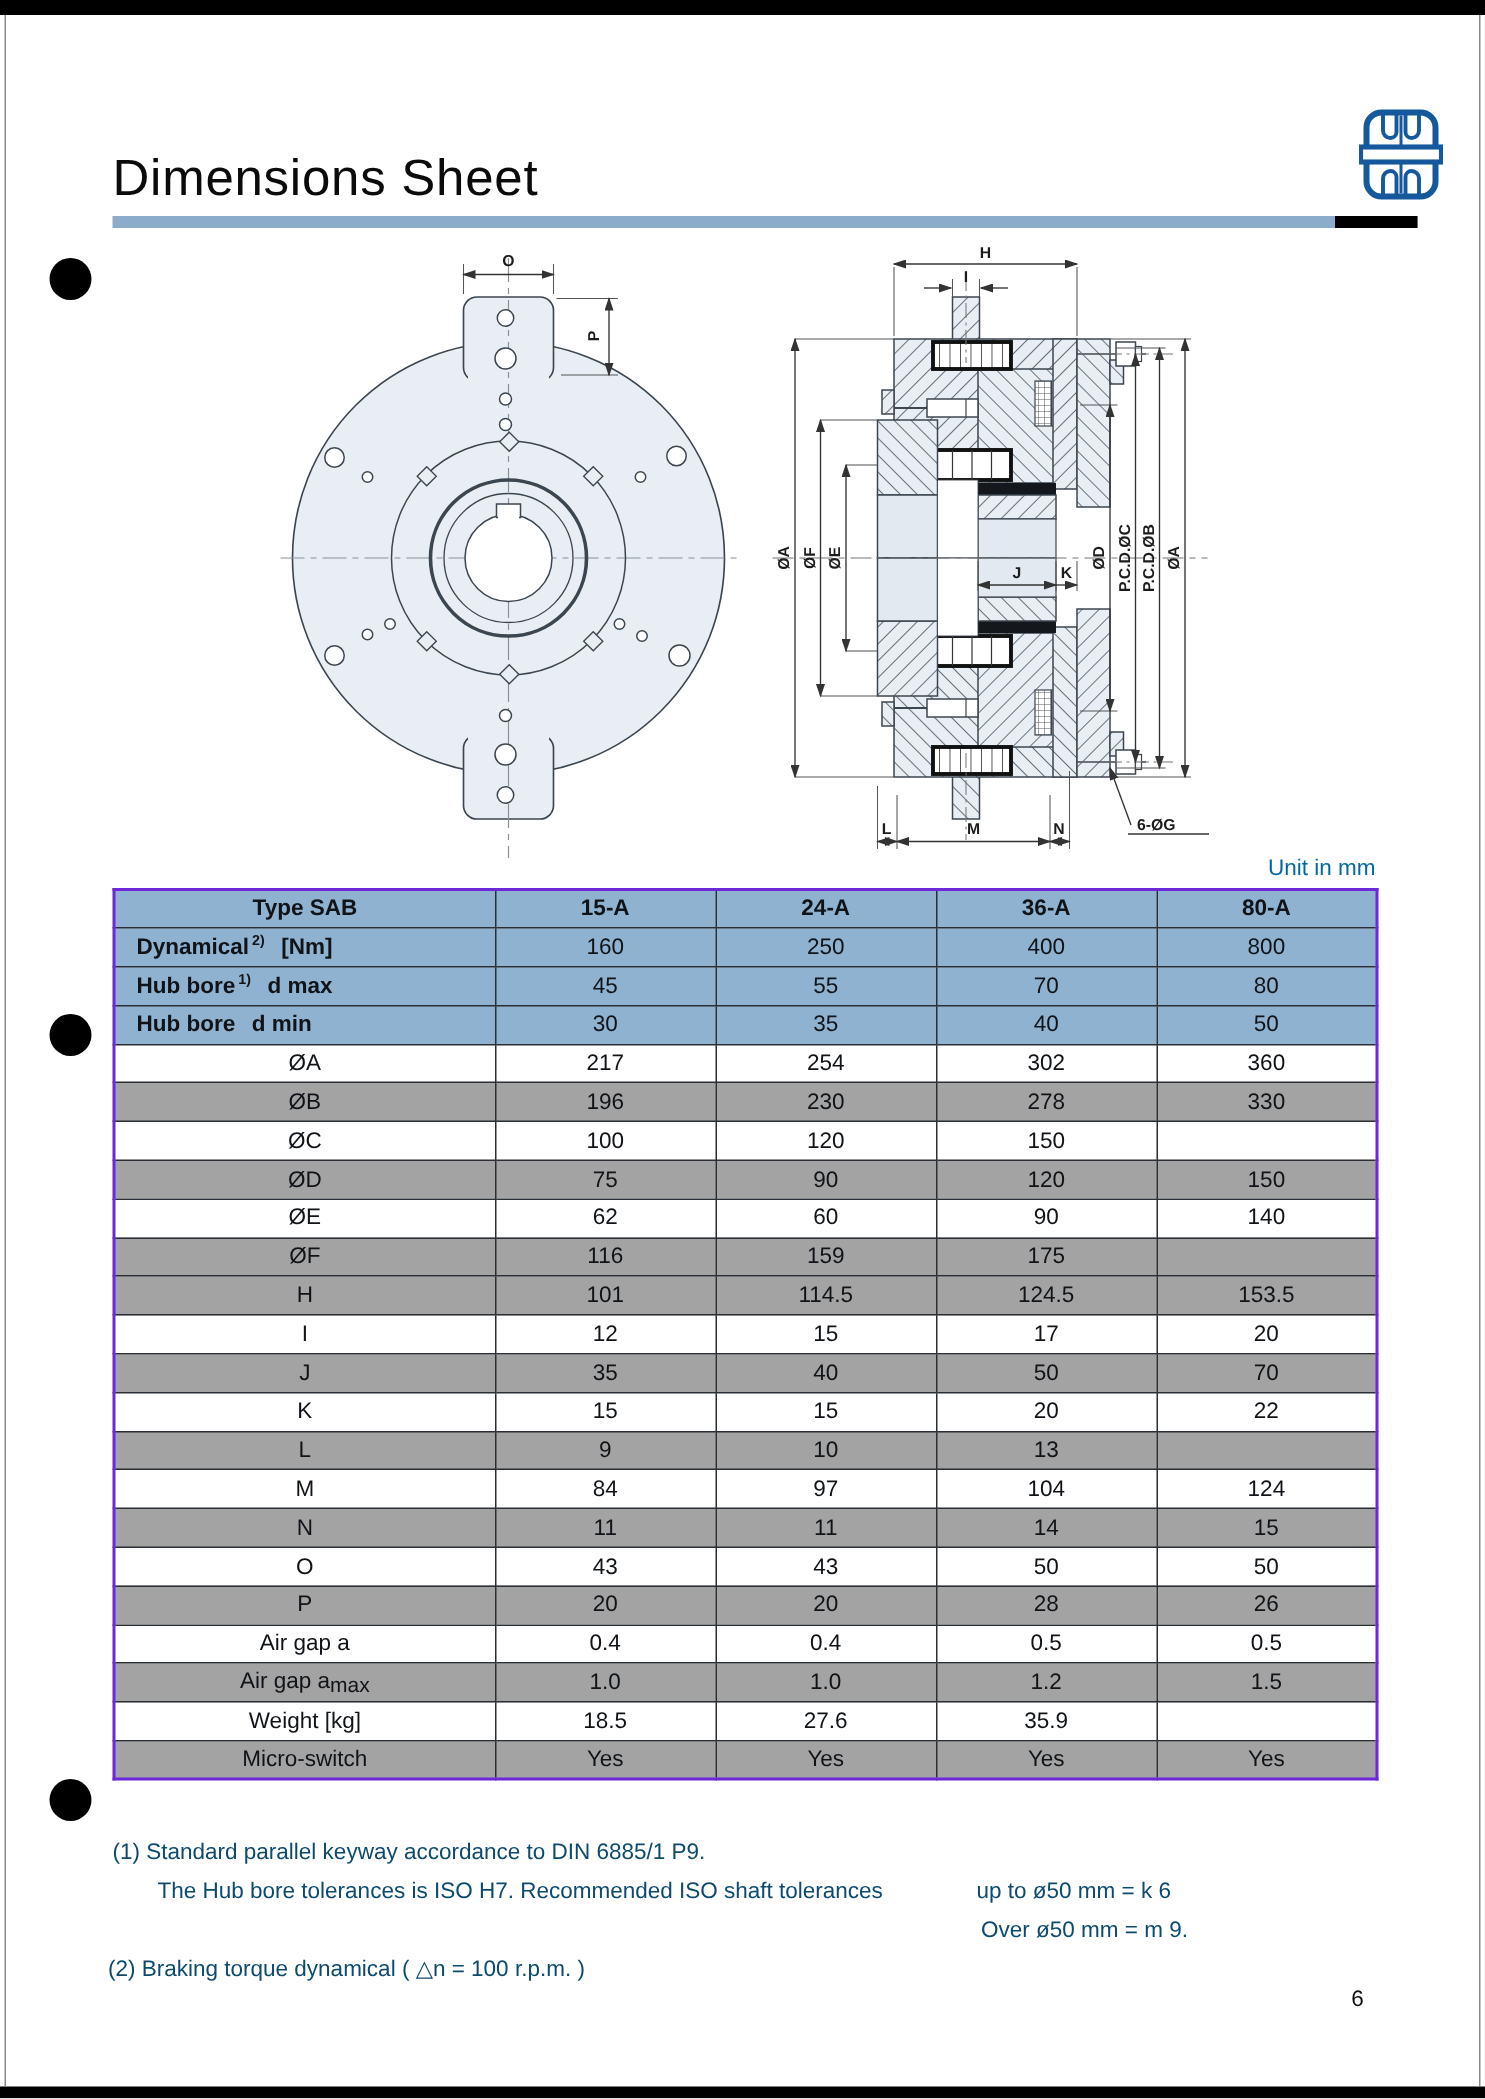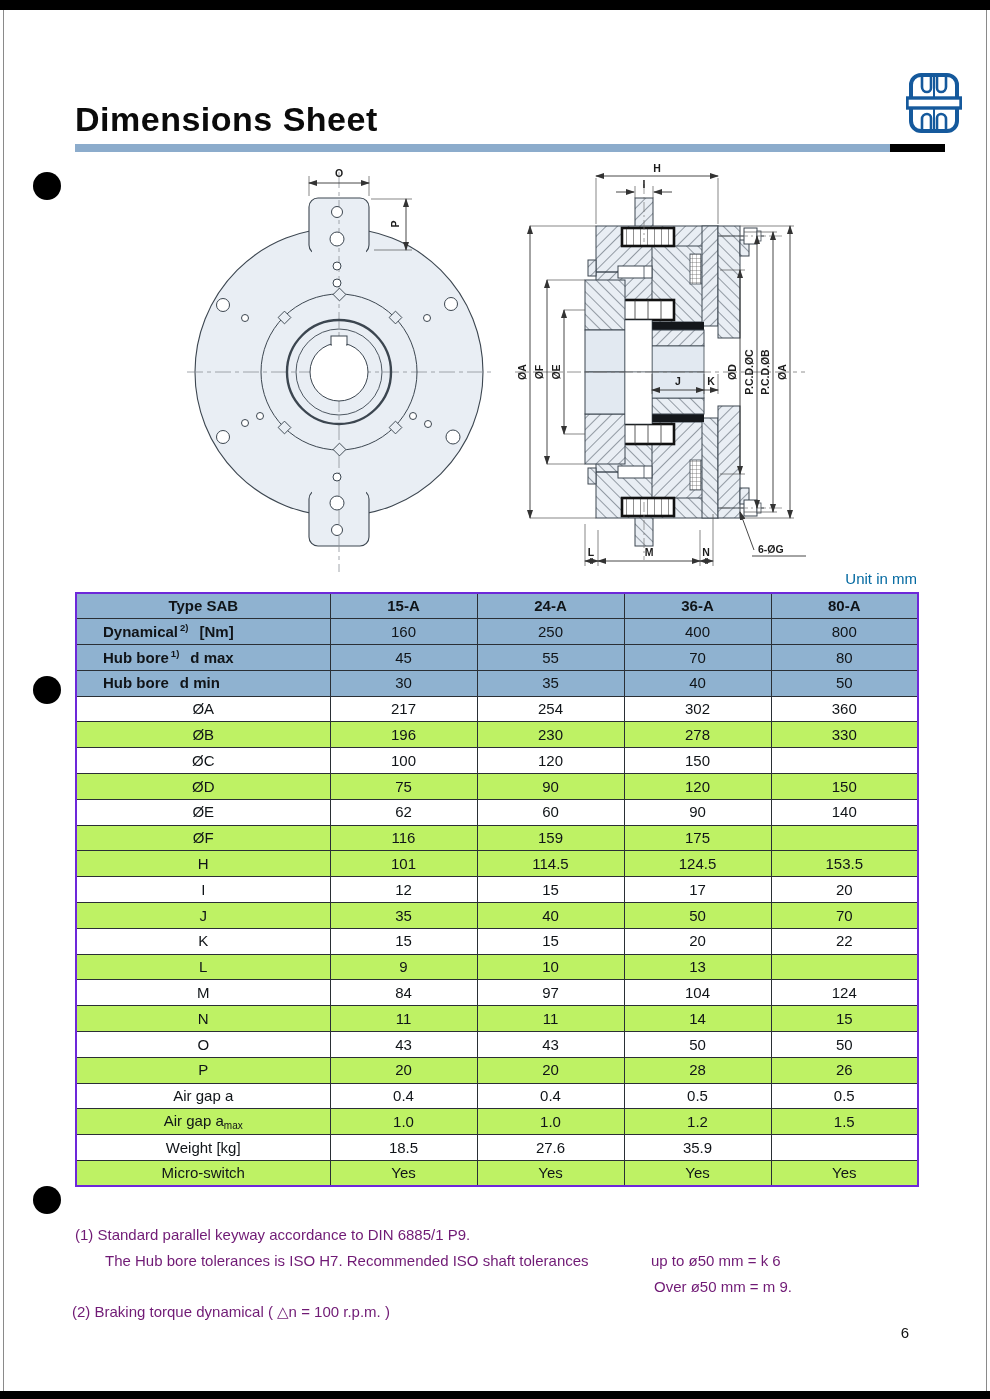--- a/index.html
+++ b/index.html
@@ -5,42 +5,42 @@
   html,body{margin:0;padding:0;background:#fff;}
   *{box-sizing:border-box;}
   .page{position:relative;width:990px;height:1399px;background:#fff;overflow:hidden;
         font-family:"Liberation Sans",sans-serif;color:#111;}
   .bar-top{position:absolute;left:0;top:0;width:990px;height:10px;background:#000;}
   .bar-bottom{position:absolute;left:0;bottom:0;width:990px;height:8px;background:#000;}
   .edge-left{position:absolute;left:3px;top:10px;width:1px;height:1381px;background:#8a8a8a;}
   .edge-right{position:absolute;left:986px;top:10px;width:1px;height:1381px;background:#8a8a8a;}
   .dot{position:absolute;width:28px;height:28px;border-radius:50%;background:#000;left:33px;}
   .dot1{top:172px;} .dot2{top:676px;} .dot3{top:1186px;}
-  .title{position:absolute;left:75px;top:100px;font-size:34px;font-weight:bold;letter-spacing:.5px;color:#0b0b0b;}
+  .title{position:absolute;left:75px;top:100px;font-size:34px;font-weight:normal;letter-spacing:.5px;color:#0b0b0b;}
   .rule{position:absolute;left:75px;top:144px;width:870px;height:8px;background:#8caccc;}
   .rule-black{position:absolute;left:890px;top:144px;width:55px;height:8px;background:#000;}
   .logo{position:absolute;left:906px;top:72px;}
   .unit-note{position:absolute;left:617px;top:570px;width:300px;text-align:right;font-size:15px;color:#0369a1;}
   .drawing{position:absolute;}
   svg text{font-family:"Liberation Sans",sans-serif;font-size:10.5px;font-weight:bold;fill:#1c1c1c;}
   
   .tblwrap{position:absolute;left:75px;top:592px;}
   table{border-collapse:collapse;table-layout:fixed;width:842px;font-size:15px;border:2px solid #6d28d9;}
   col.c0{width:254px;} col.cv{width:147px;}
   td{border:1.4px solid #2a2f35;height:25.8px;text-align:center;vertical-align:middle;
      padding:0;line-height:1.05;color:#101418;background:#fff;}
   tr.hdr td{background:#8fb2d0;font-weight:bold;}
   tr.hdr td.val{font-weight:normal;margin-left:28px;}
-  tr.alt td{background:#bef264;}
-  td.lbl-left{text-align:left;padding-left:26px;}
+  tr.alt td{background:#a3a3a3;}
+  td.lbl-left{text-align:left;padding-left:14px;}
   td sup{font-size:9.5px;vertical-align:6px;margin-left:2px;}
-  td sub{font-size:10px;vertical-align:-3px;}
+  td sub{font-size:14px;vertical-align:-3px;}
   td .rest{margin-left:11px;}
   
-  .fn{position:absolute;font-size:15px;color:#701a75;}
+  .fn{position:absolute;font-size:15px;color:#0c4a6e;}
   .pageno{position:absolute;left:880px;top:1324px;width:50px;text-align:center;font-size:15px;}
 </style>
 </head>
 <body>
 
 <div class="page">
 
   <div class="bar-top"></div>
   <div class="bar-bottom"></div>
   <div class="edge-left"></div>

